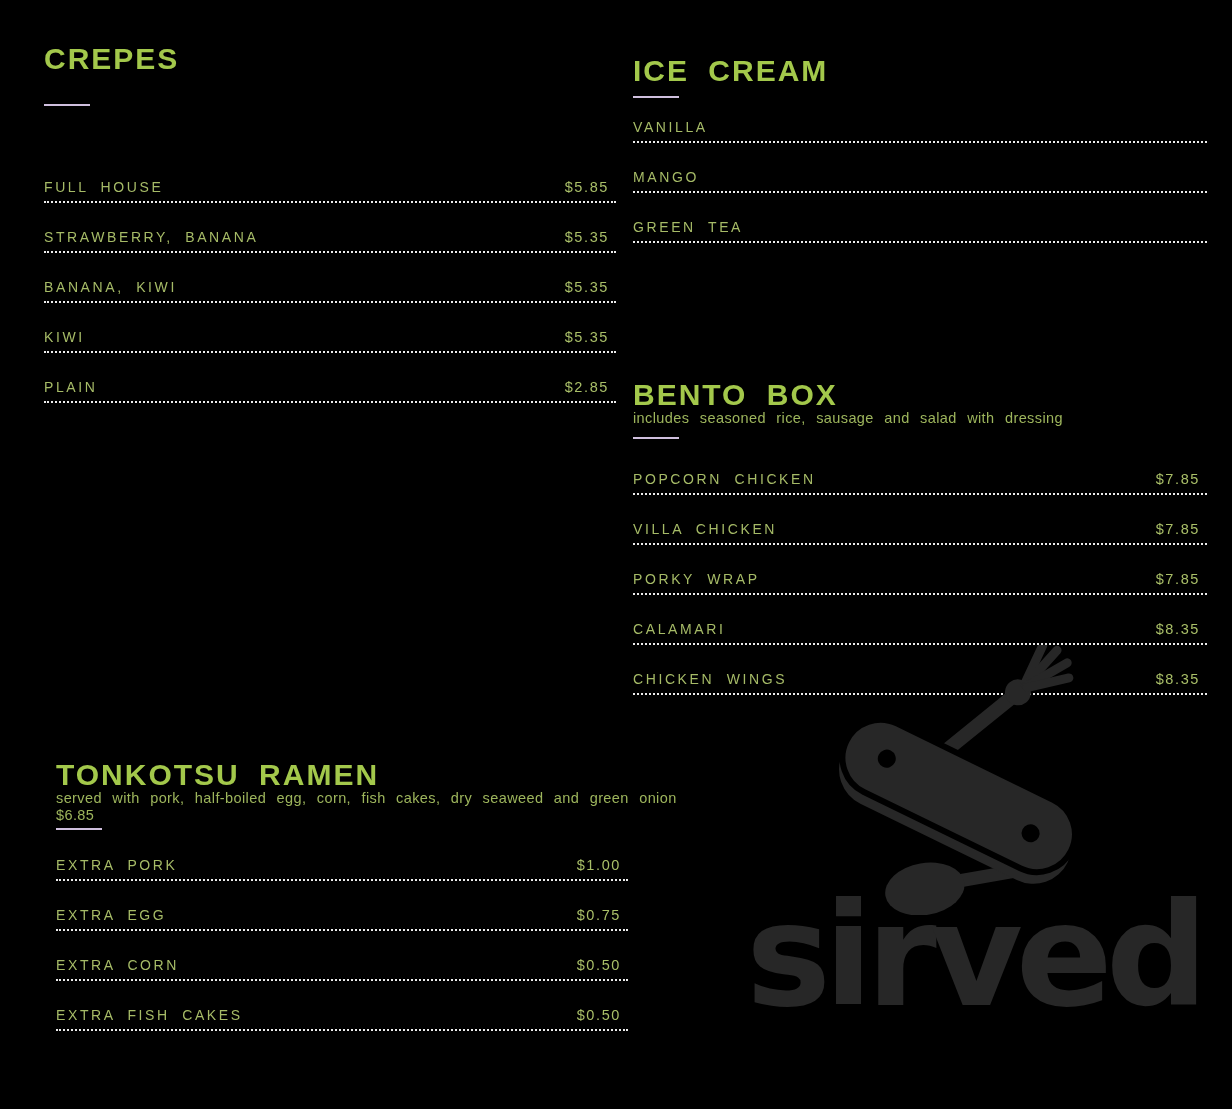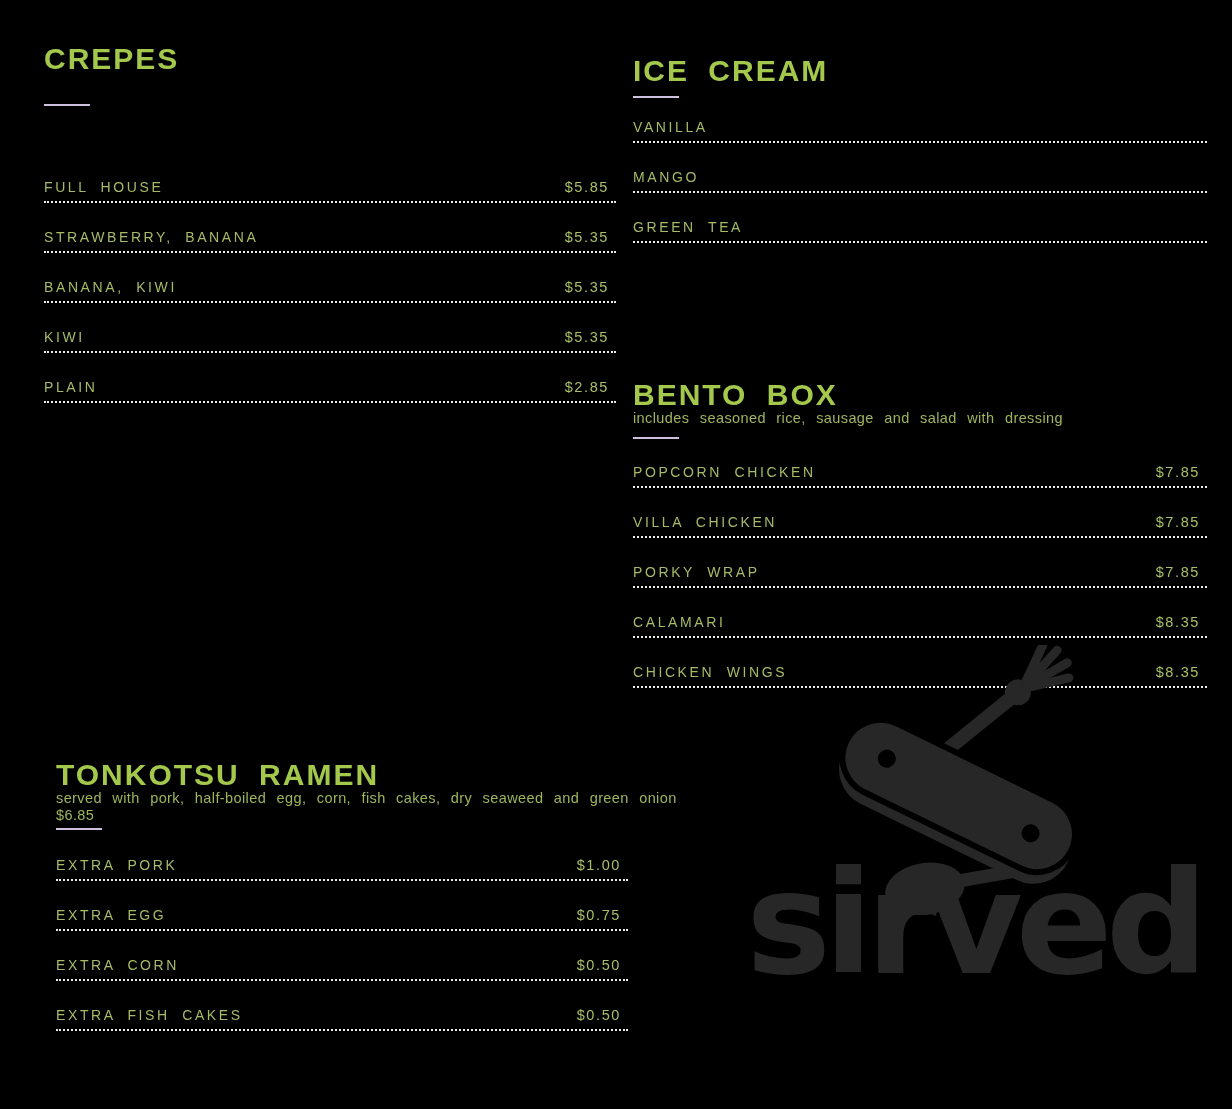--- a/index.html
+++ b/index.html
@@ -77,38 +77,38 @@
   #sec-crepes .sec-title { margin-bottom: 30px; }
   #sec-crepes .rule { margin-bottom: 0; }
   #sec-crepes .rows { margin-top: 72px; }
 
   #sec-icecream .sec-title { margin-bottom: 4px; }
   #sec-icecream .rule { margin-top: 10px; }
   #sec-icecream .rows { margin-top: 20px; }
 
   #sec-bento .sec-title { margin-bottom: 0; }
   #sec-bento .rule { margin-top: 10px; }
-  #sec-bento .rows { margin-top: 24px; }
+  #sec-bento .rows { margin-top: 31px; }
 
   #sec-ramen .sec-title { margin-bottom: 0; }
   #sec-ramen .rule { margin-top: 4px; }
   #sec-ramen .rows { margin-top: 26px; }
 
   
   .knife-logo {
     position: absolute;
     left: 833px;
     top: 645px;
     width: 260px;
     height: 270px;
   }
   .wordmark {
     position: absolute;
     left: 746px;
-    top: 852px;
+    top: 884px;
     font-family: "DejaVu Sans", sans-serif;
     font-weight: 700;
     font-size: 143px;
     line-height: 1;
     letter-spacing: -7px;
     color: #272727;
   }
 </style>
 </head>
 <body>

